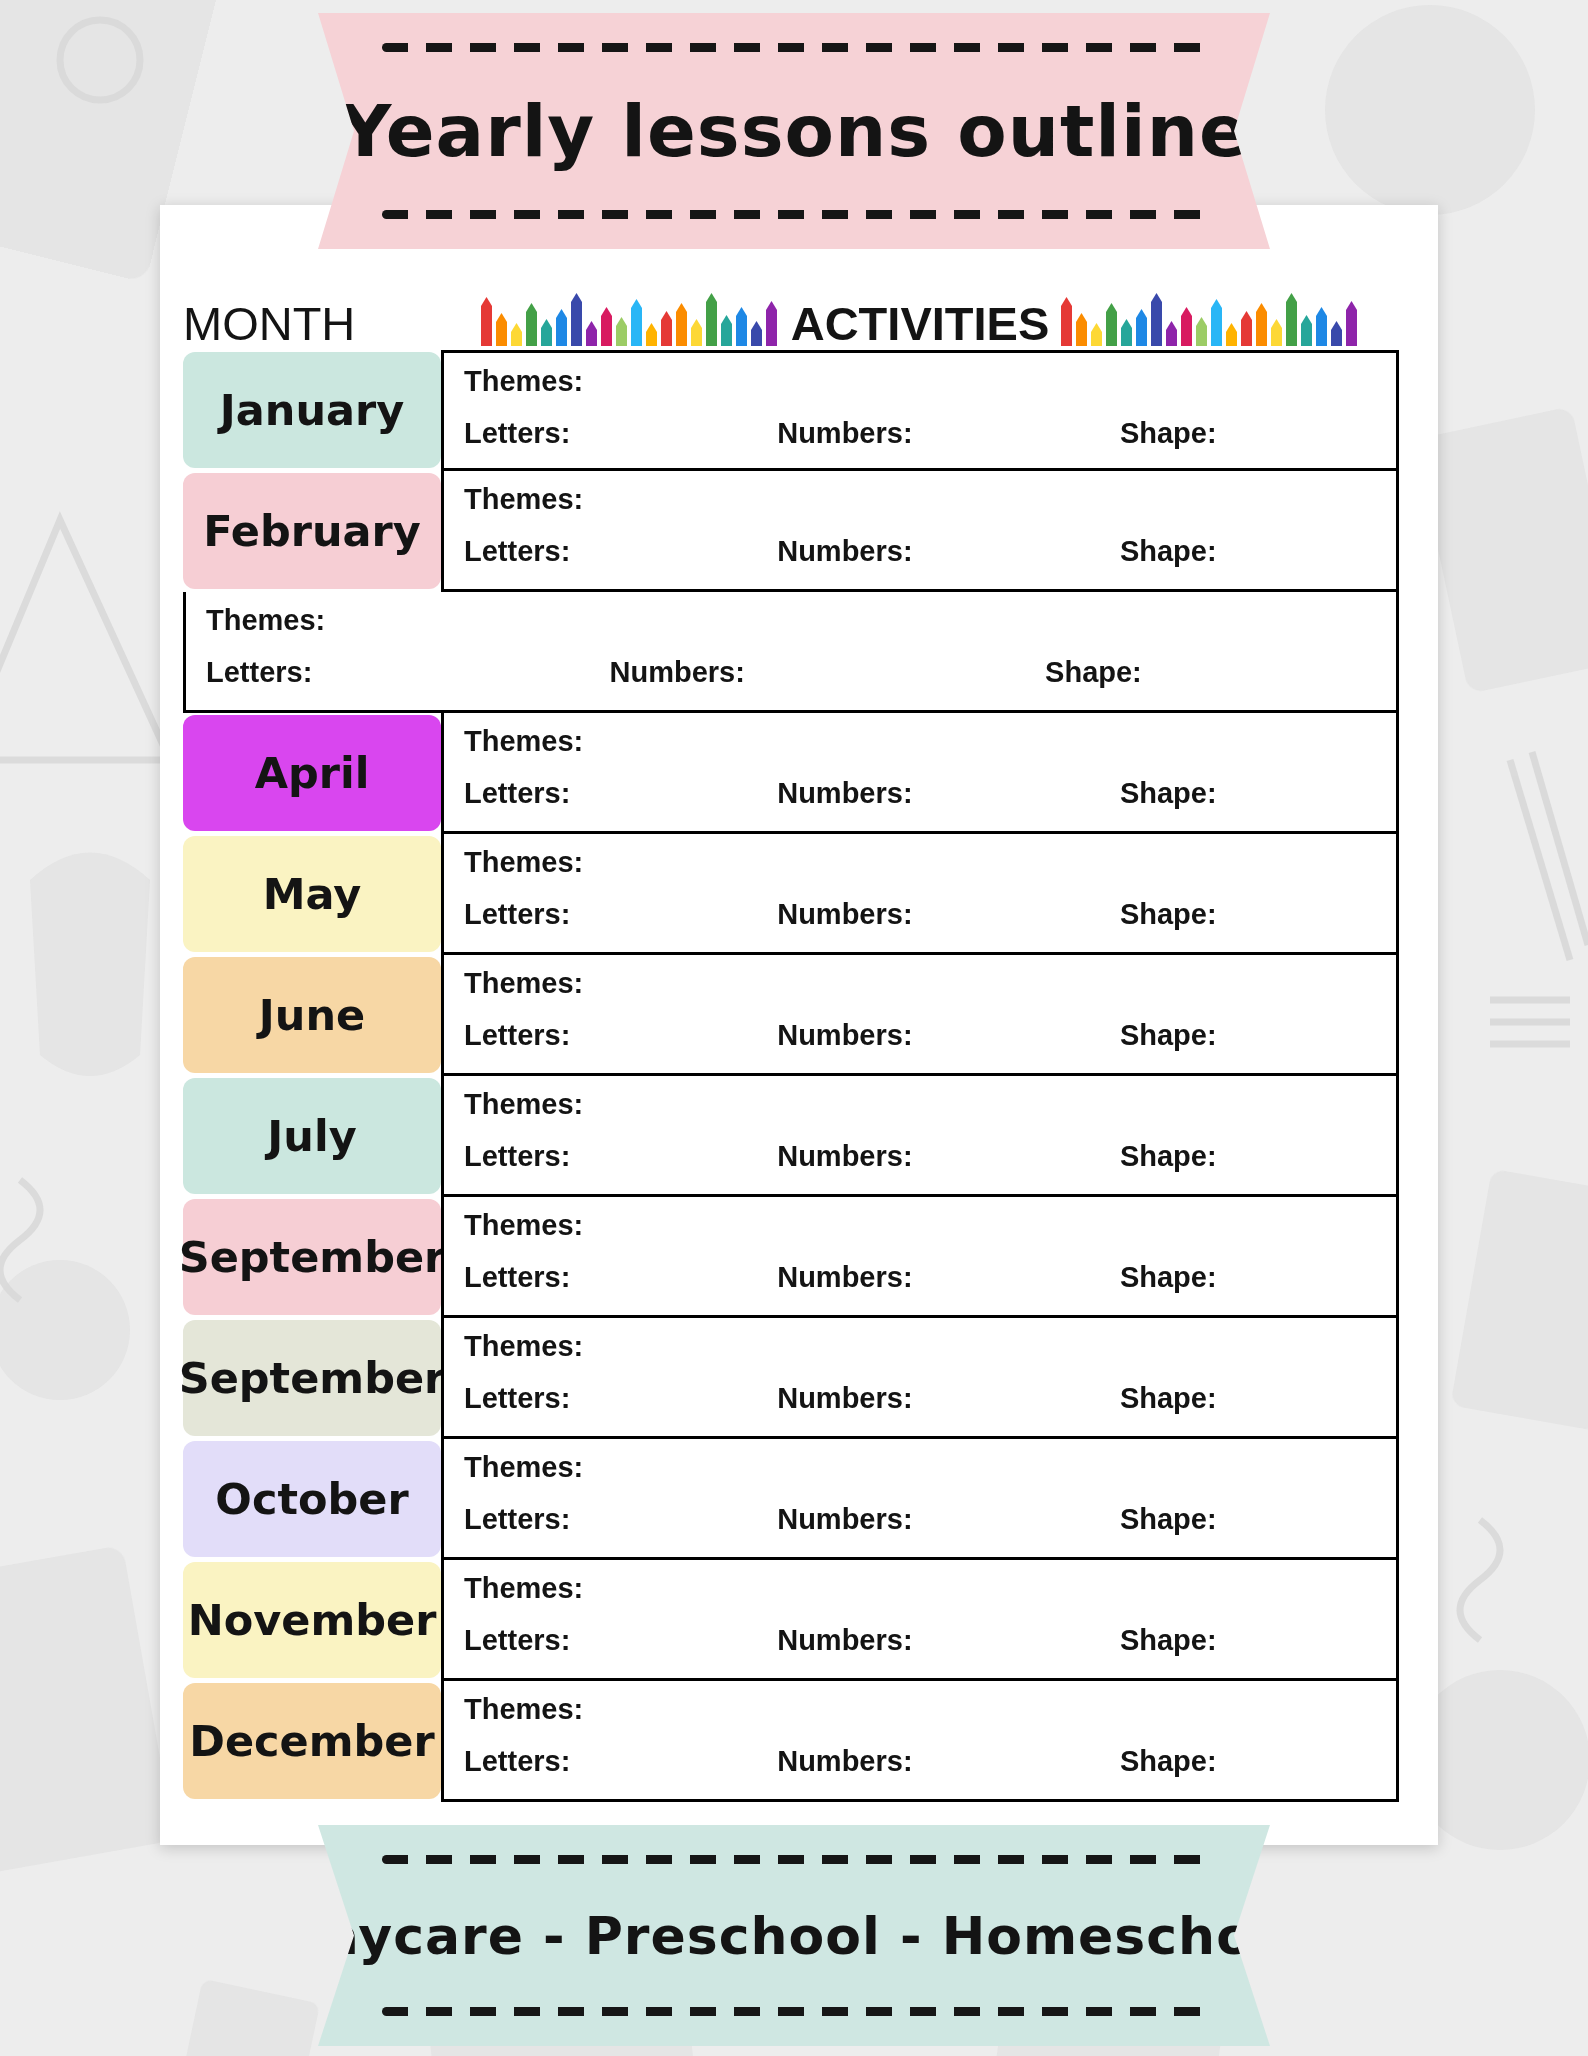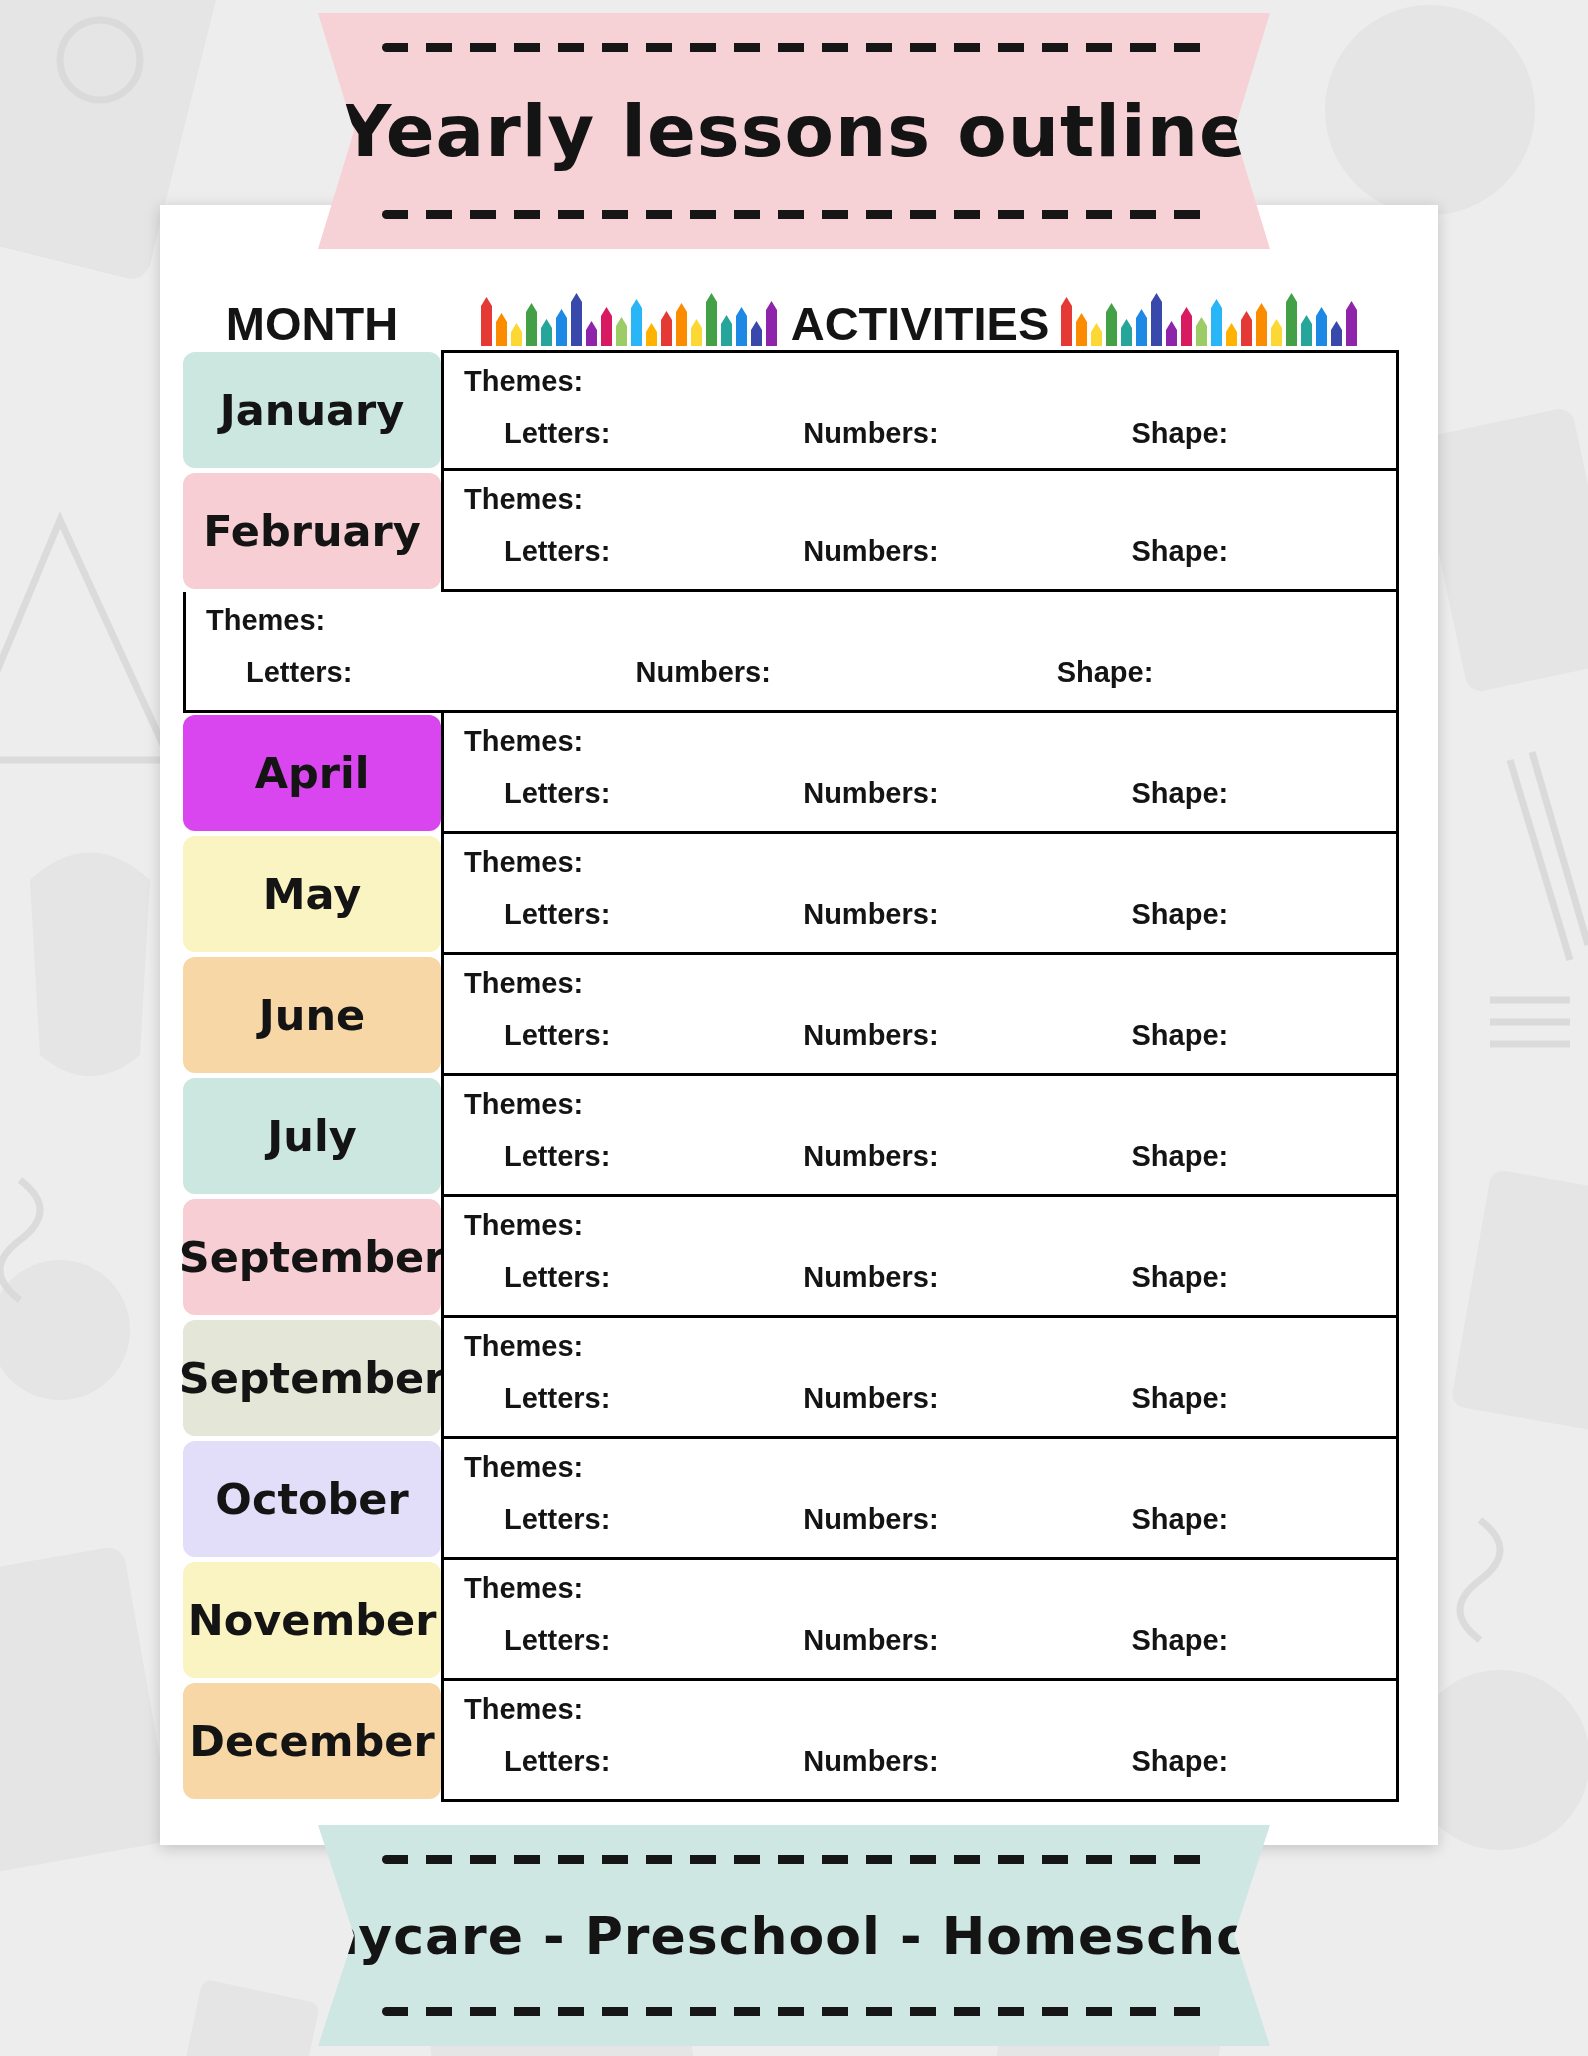--- a/index.html
+++ b/index.html
@@ -26,22 +26,22 @@
     background:repeating-linear-gradient(90deg,var(--dash,#161616) 0 26px,transparent 26px 44px);
   }
   .ribbon-title{font-size:72px;font-weight:700;letter-spacing:1px;white-space:nowrap;}
   .ribbon.bottom .ribbon-title{font-size:52px;}
 
   .table-header{
     position:absolute;left:183px;top:262px;width:1216px;height:86px;
     display:flex;align-items:flex-end;z-index:2;
   }
   .month-header{
-    width:258px;text-align:center;
-    font-family:"Liberation Sans",sans-serif;font-weight:bold;font-size:47px;line-height:1.05;
+    width:258px;text-align:left;
+    font-family:"Liberation Sans",sans-serif;font-weight:normal;font-size:47px;line-height:1.05;
   }
   .activities-zone{flex:1;display:flex;align-items:flex-end;justify-content:center;gap:10px;}
   .activities-header{
     font-family:"Liberation Sans",sans-serif;font-weight:bold;font-size:47px;line-height:1.05;
     white-space:nowrap;
   }
   .pencils{width:302px;height:56px;flex:0 0 auto;}
 
   .table-body{position:absolute;left:183px;top:350px;width:1216px;z-index:2;}
   .row{display:flex;height:121px;}
@@ -54,21 +54,21 @@
     flex:1;position:relative;background:#fff;box-sizing:border-box;
     border:3px solid var(--table-border,#000);border-top:none;
   }
   .row:first-child .act-cell{border-top:3px solid var(--table-border,#000);}
   .themes-label{
     position:absolute;left:20px;top:12px;
     font-family:"Liberation Sans",sans-serif;font-weight:bold;font-size:29px;
   }
   .fields-line{
     position:absolute;left:0;right:0;top:64px;
-    display:grid;grid-template-columns:35% 36% 29%;padding-left:40px;
+    display:grid;grid-template-columns:35% 36% 29%;
   }
   .fields-line span{font-family:"Liberation Sans",sans-serif;font-weight:bold;font-size:29px;}
   .field-letters{padding-left:20px;}
 </style>
 </head>
 <body>
 
 <div class="canvas">
 
   <svg class="doodles" width="1588" height="2056" viewBox="0 0 1588 2056" aria-hidden="true">

